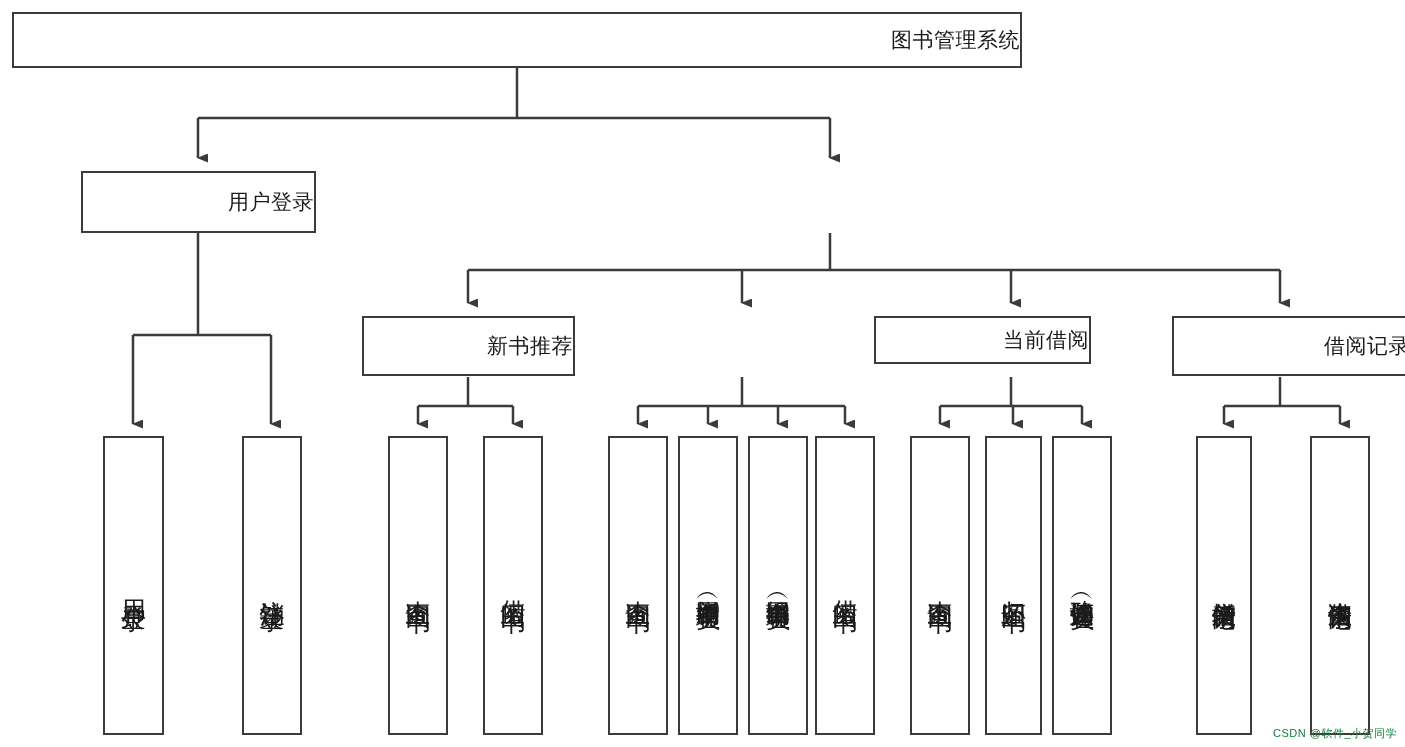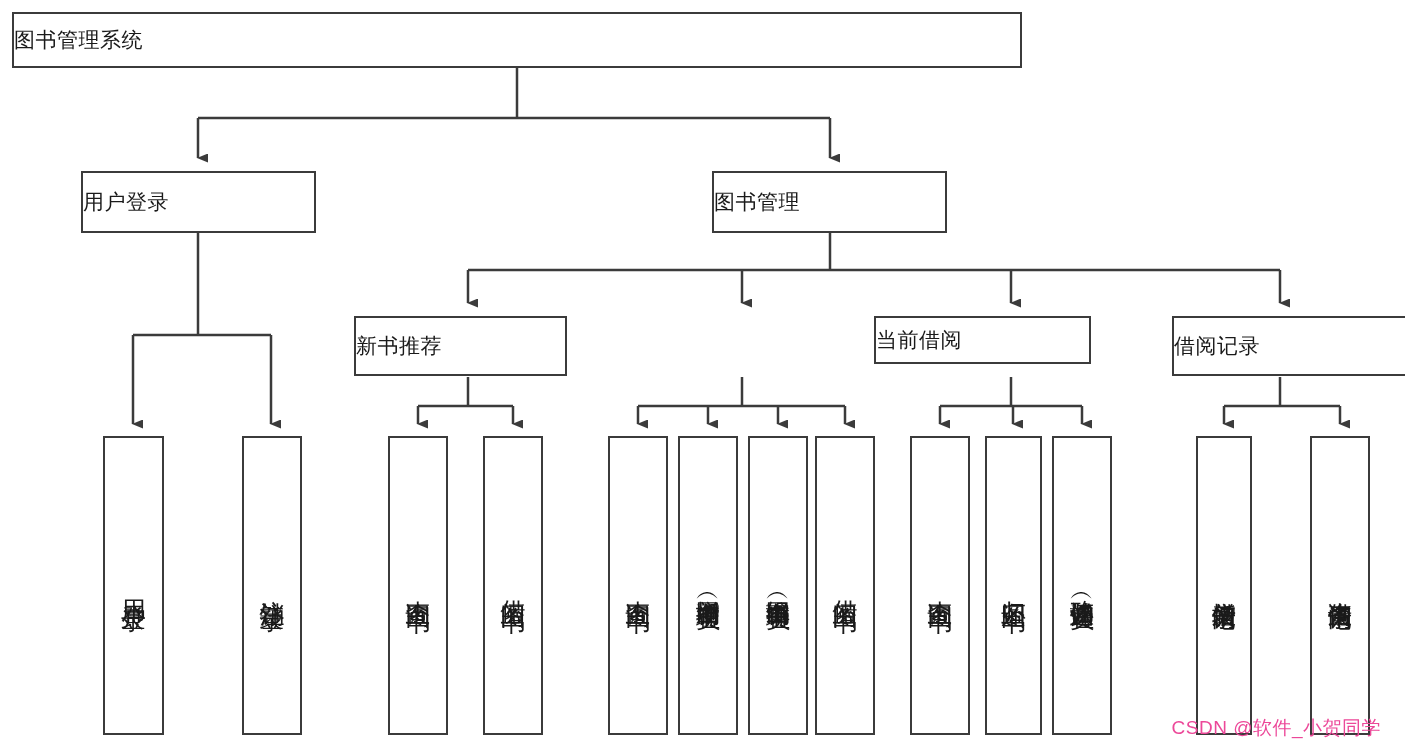--- a/index.html
+++ b/index.html
@@ -26,21 +26,21 @@
     height: 747px;
     pointer-events: none;
   }
   .node {
     position: absolute;
     box-sizing: border-box;
     background: #ffffff;
     border: 2px solid #3b3b3b;
     display: flex;
     align-items: center;
-    justify-content: flex-start;
+    justify-content: flex-end;
     color: #1a1a1a;
   }
   .node .label {
     display: block;
     text-align: center;
     line-height: 1.12;
     letter-spacing: 0.5px;
   }
   .node.horiz .label {
     font-size: 21px;
@@ -59,24 +59,24 @@
     letter-spacing: 3px;
     white-space: nowrap;
     max-height: 100%;
   }
   .node.vert.tall .label {
     font-size: 24px;
     letter-spacing: 1px;
   }
   #watermark {
     position: absolute;
-    right: 24px;
+    right: 8px;
     bottom: 6px;
-    font-size: 19px;
-    color: #ec4899;
+    font-size: 11px;
+    color: #15803d;
     letter-spacing: 0.5px;
     white-space: nowrap;
   }
 </style>
 </head>
 <body>
 
 <div id="canvas">
 
   <svg id="wires" viewBox="0 0 1405 747" width="1405" height="747" xmlns="http://www.w3.org/2000/svg">
@@ -130,25 +130,22 @@
     </g>
   </svg>
 
   <div class="node horiz" style="left:12px; top:12px; width:1010px; height:56px;">
     <span class="label">图书管理系统</span>
   </div>
 
   <div class="node horiz" style="left:81px; top:171px; width:235px; height:62px;">
     <span class="label">用户登录</span>
   </div>
-  <div class="node horiz" style="left:712px; top:171px; width:235px; height:62px;">
-    <span class="label">图书管理</span>
-  </div>
 
-  <div class="node horiz" style="left:354px; top:316px; width:213px; height:60px;">
+  <div class="node horiz" style="left:362px; top:316px; width:213px; height:60px;">
     <span class="label">新书推荐</span>
   </div>
   <div class="node horiz" style="left:874px; top:316px; width:217px; height:48px;">
     <span class="label">当前借阅</span>
   </div>
   <div class="node horiz" style="left:1172px; top:316px; width:240px; height:60px;">
     <span class="label">借阅记录</span>
   </div>
 
   <div class="node vert" style="left:103px; top:436px; width:61px; height:299px;">

